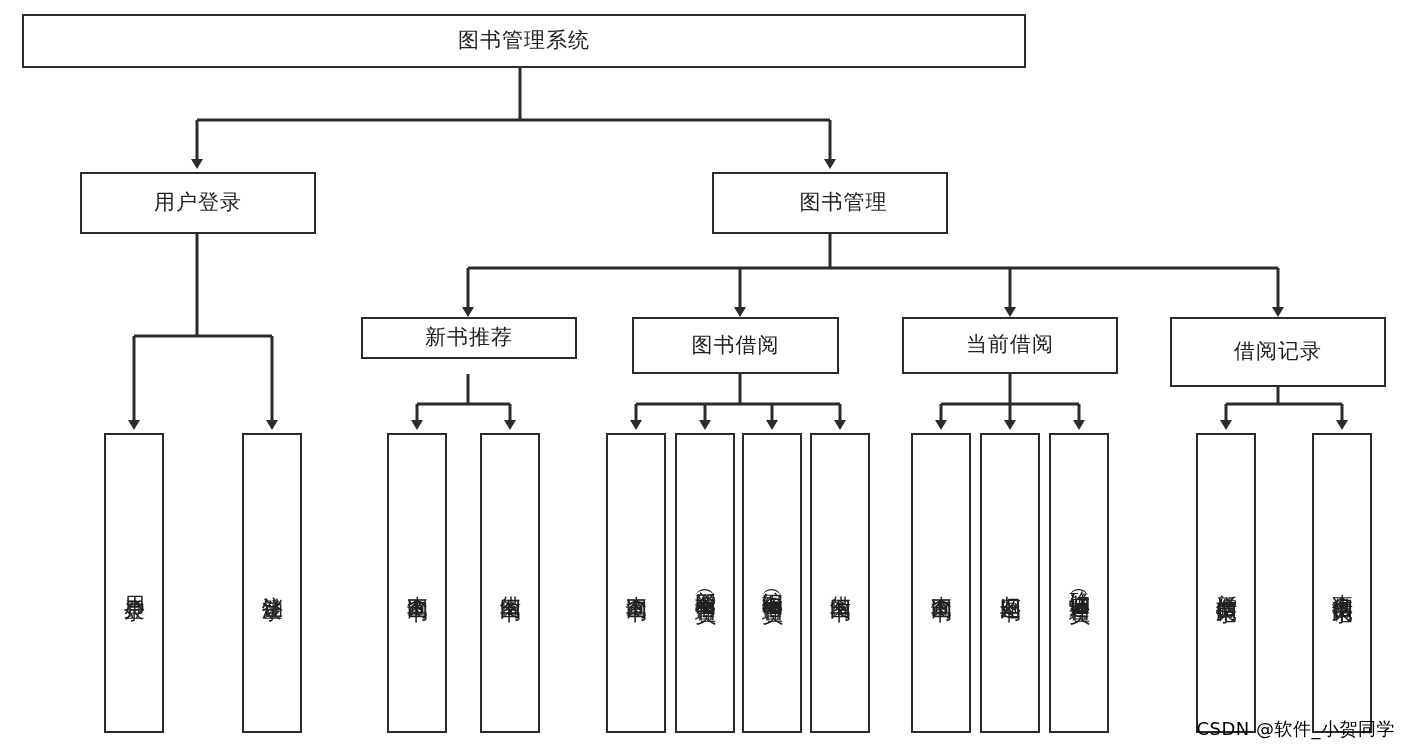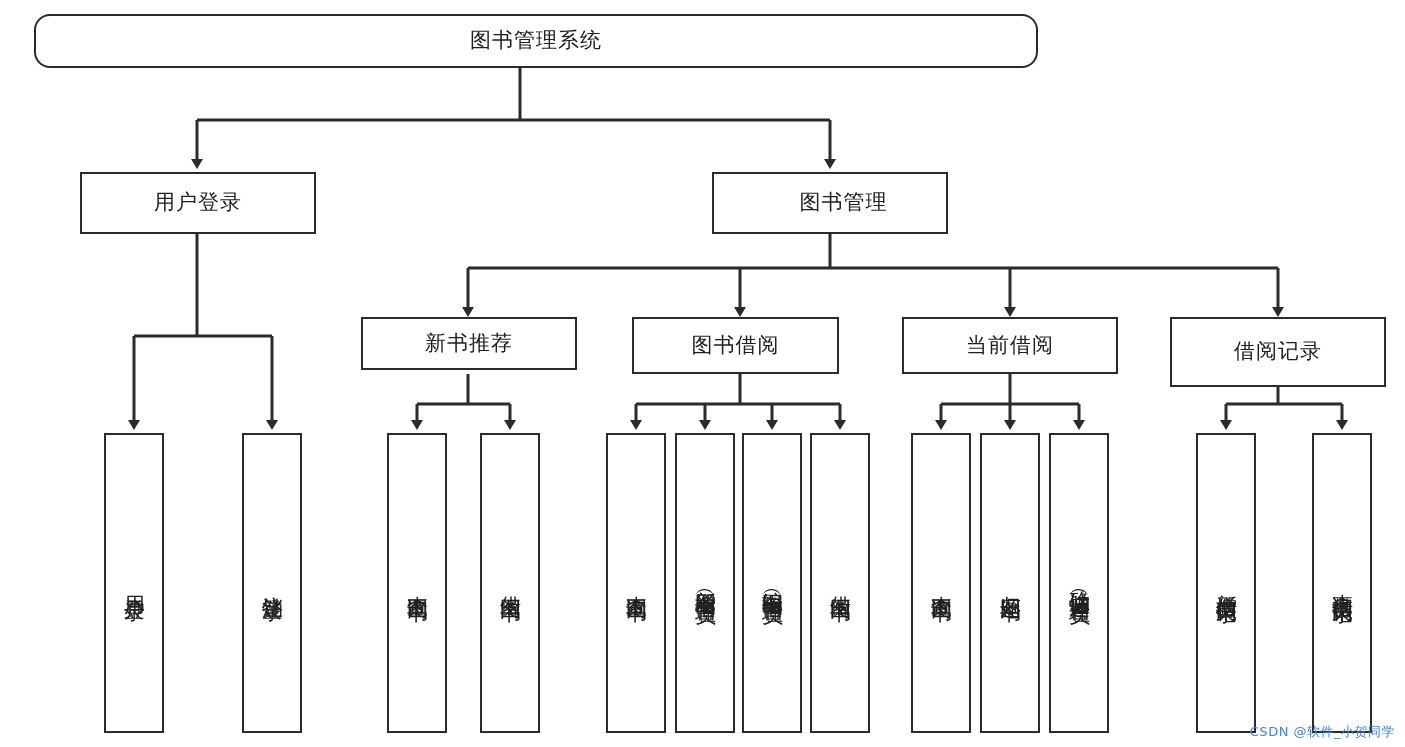--- a/index.html
+++ b/index.html
@@ -52,22 +52,22 @@
   }
   .node.v .vtext {
     writing-mode: vertical-rl;
     text-orientation: upright;
     white-space: nowrap;
   }
   .watermark {
     position: absolute;
     right: 10px;
     bottom: 6px;
-    font-size: 13px;
-    color: #3b82f6;
+    font-size: 18px;
+    color: #000000;
     letter-spacing: 0.5px;
     white-space: nowrap;
     pointer-events: none;
   }
 </style>
 </head>
 <body>
 
 <div id="diagram-root">
 
@@ -114,38 +114,38 @@
       <path d="M1010,404 L1010,421" marker-end="url(#arrow)"></path>
       <path d="M1079,404 L1079,421" marker-end="url(#arrow)"></path>
 
       <path d="M1278,374 L1278,404"></path>
       <path d="M1226,404 L1342,404"></path>
       <path d="M1226,404 L1226,421" marker-end="url(#arrow)"></path>
       <path d="M1342,404 L1342,421" marker-end="url(#arrow)"></path>
     </g>
   </svg>
 
-  <div class="node h" style="left:34px; top:14px; width:1004px; height:54px;border-radius:16px;">
+  <div class="node h" style="left:22px; top:14px; width:1004px; height:54px;">
     <span>图书管理系统</span>
   </div>
 
   <div class="node h" style="left:80px; top:172px; width:236px; height:62px;">
     <span>用户登录</span>
   </div>
   <div class="node h" style="left:712px; top:172px; width:236px; height:62px;padding-left:27px;">
     <span>图书管理</span>
   </div>
 
-  <div class="node h" style="left:361px; top:317px; width:216px; height:53px;">
+  <div class="node h" style="left:361px; top:317px; width:216px; height:42px;">
     <span>新书推荐</span>
   </div>
   <div class="node h" style="left:632px; top:317px; width:207px; height:57px;">
     <span>图书借阅</span>
   </div>
-  <div class="node h" style="left:902px; top:317px; width:216px; height:57px;">
+  <div class="node h" style="left:902px; top:317px; width:216px; height:57px;font-family:Liberation Mono, monospace;">
     <span>当前借阅</span>
   </div>
   <div class="node h" style="left:1170px; top:317px; width:216px; height:70px;">
     <span>借阅记录</span>
   </div>
 
   <div class="node v" style="left:104px; top:433px; width:60px; height:300px;">
     <span class="vtext">用户登录</span>
   </div>
   <div class="node v" style="left:242px; top:433px; width:60px; height:300px;">

